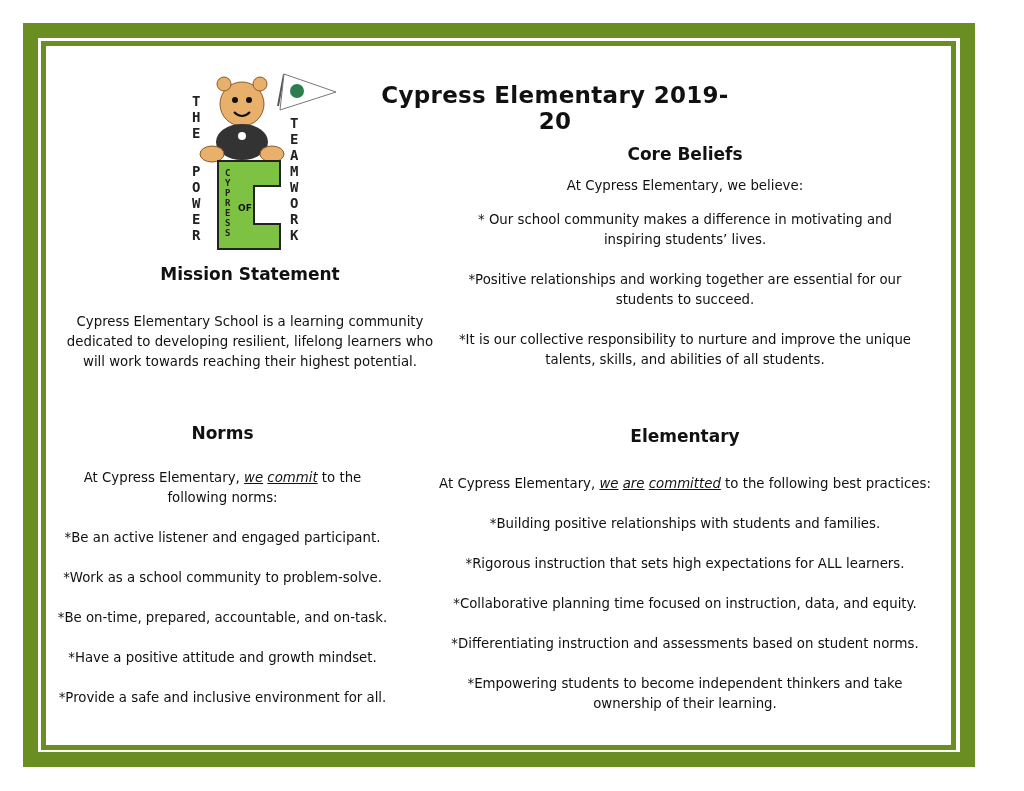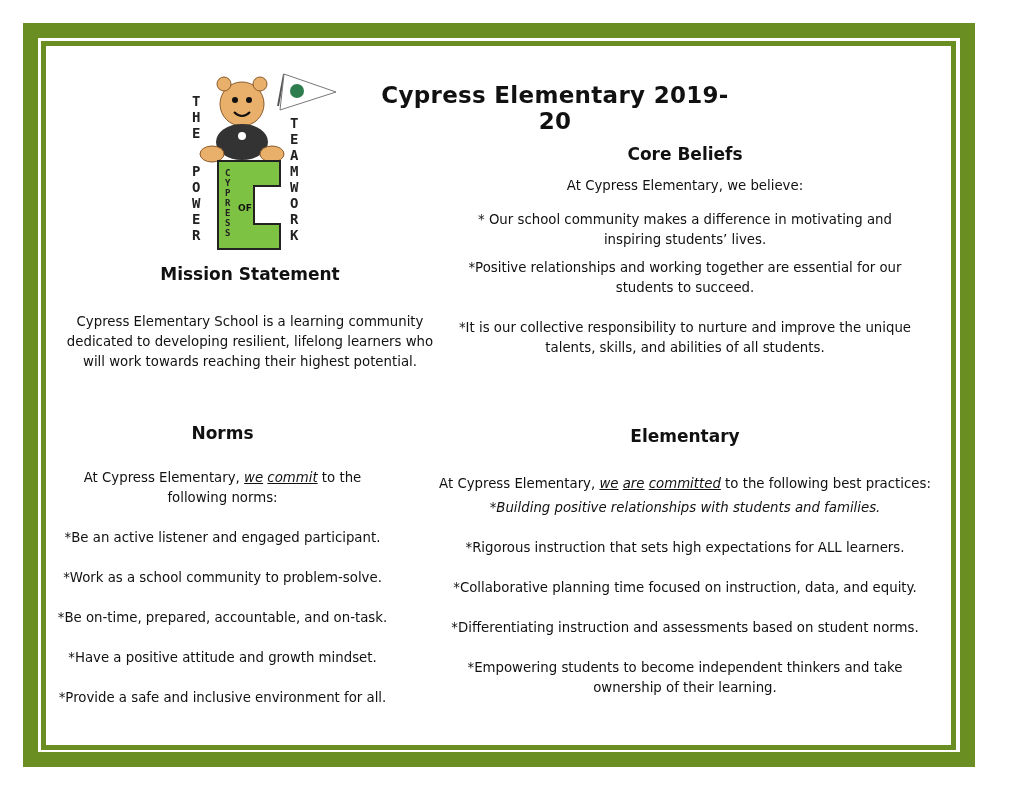--- a/index.html
+++ b/index.html
@@ -85,25 +85,25 @@
   <p style="margin-top:20px;">*Work as a school community to problem-solve.</p>
   <p style="margin-top:20px;">*Be on-time, prepared, accountable, and on-task.</p>
   <p style="margin-top:20px;">*Have a positive attitude and growth mindset.</p>
   <p style="margin-top:20px;">*Provide a safe and inclusive environment for all.</p>
 </div>
 
 <div class="blk" style="left:440px;top:144px;width:490px;">
   <h2>Core Beliefs</h2>
   <p style="margin-top:12px;">At Cypress Elementary, we believe:</p>
   <p style="margin-top:14px;padding:0 30px;">* Our school community makes a difference in motivating and inspiring students’ lives.</p>
-  <p style="margin-top:8px;padding:0 10px;">*Positive relationships and working together are essential for our students to succeed.</p>
+  <p style="margin-top:20px;padding:0 10px;">*Positive relationships and working together are essential for our students to succeed.</p>
   <p style="margin-top:20px;">*It is our collective responsibility to nurture and improve the unique talents, skills, and abilities of all students.</p>
 </div>
 
 <div class="blk" style="left:425px;top:426px;width:520px;">
   <h2>Elementary</h2>
   <p style="margin-top:28px;"><span>At Cypress Elementary, </span><u><i>we</i></u> <u><i>are</i></u> <u><i>committed</i></u><span> to the following best practices:</span></p>
-  <p style="margin-top:4px;font-style:italic;">*Building positive relationships with students and families.</p>
+  <p style="margin-top:20px;">*Building positive relationships with students and families.</p>
   <p style="margin-top:20px;">*Rigorous instruction that sets high expectations for ALL learners.</p>
   <p style="margin-top:20px;">*Collaborative planning time focused on instruction, data, and equity.</p>
   <p style="margin-top:20px;">*Differentiating instruction and assessments based on student norms.</p>
   <p style="margin-top:20px;padding:0 30px;">*Empowering students to become independent thinkers and take ownership of their learning.</p>
 </div>
 
 </body></html>

